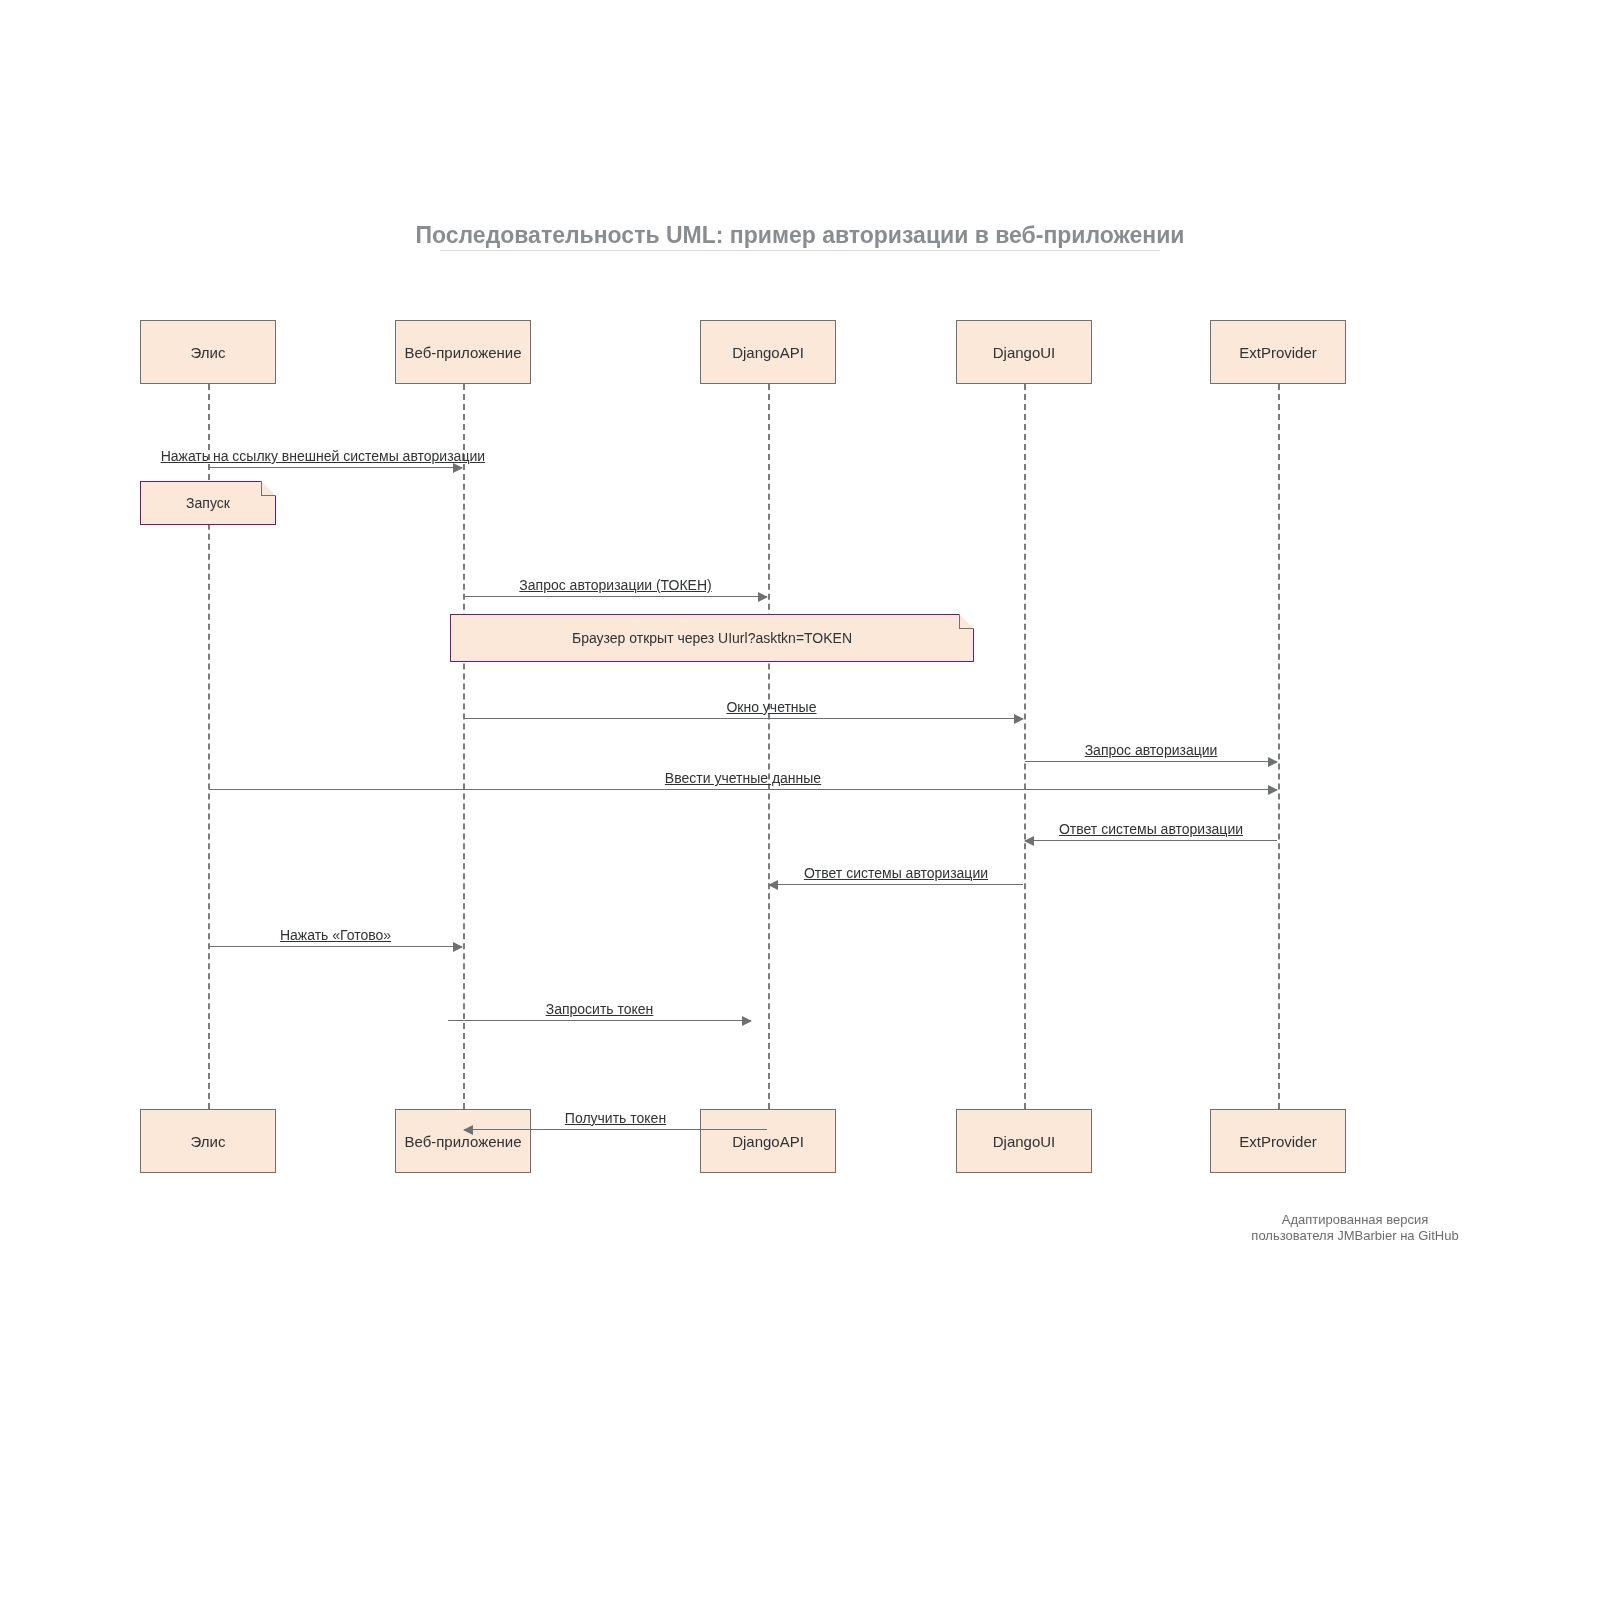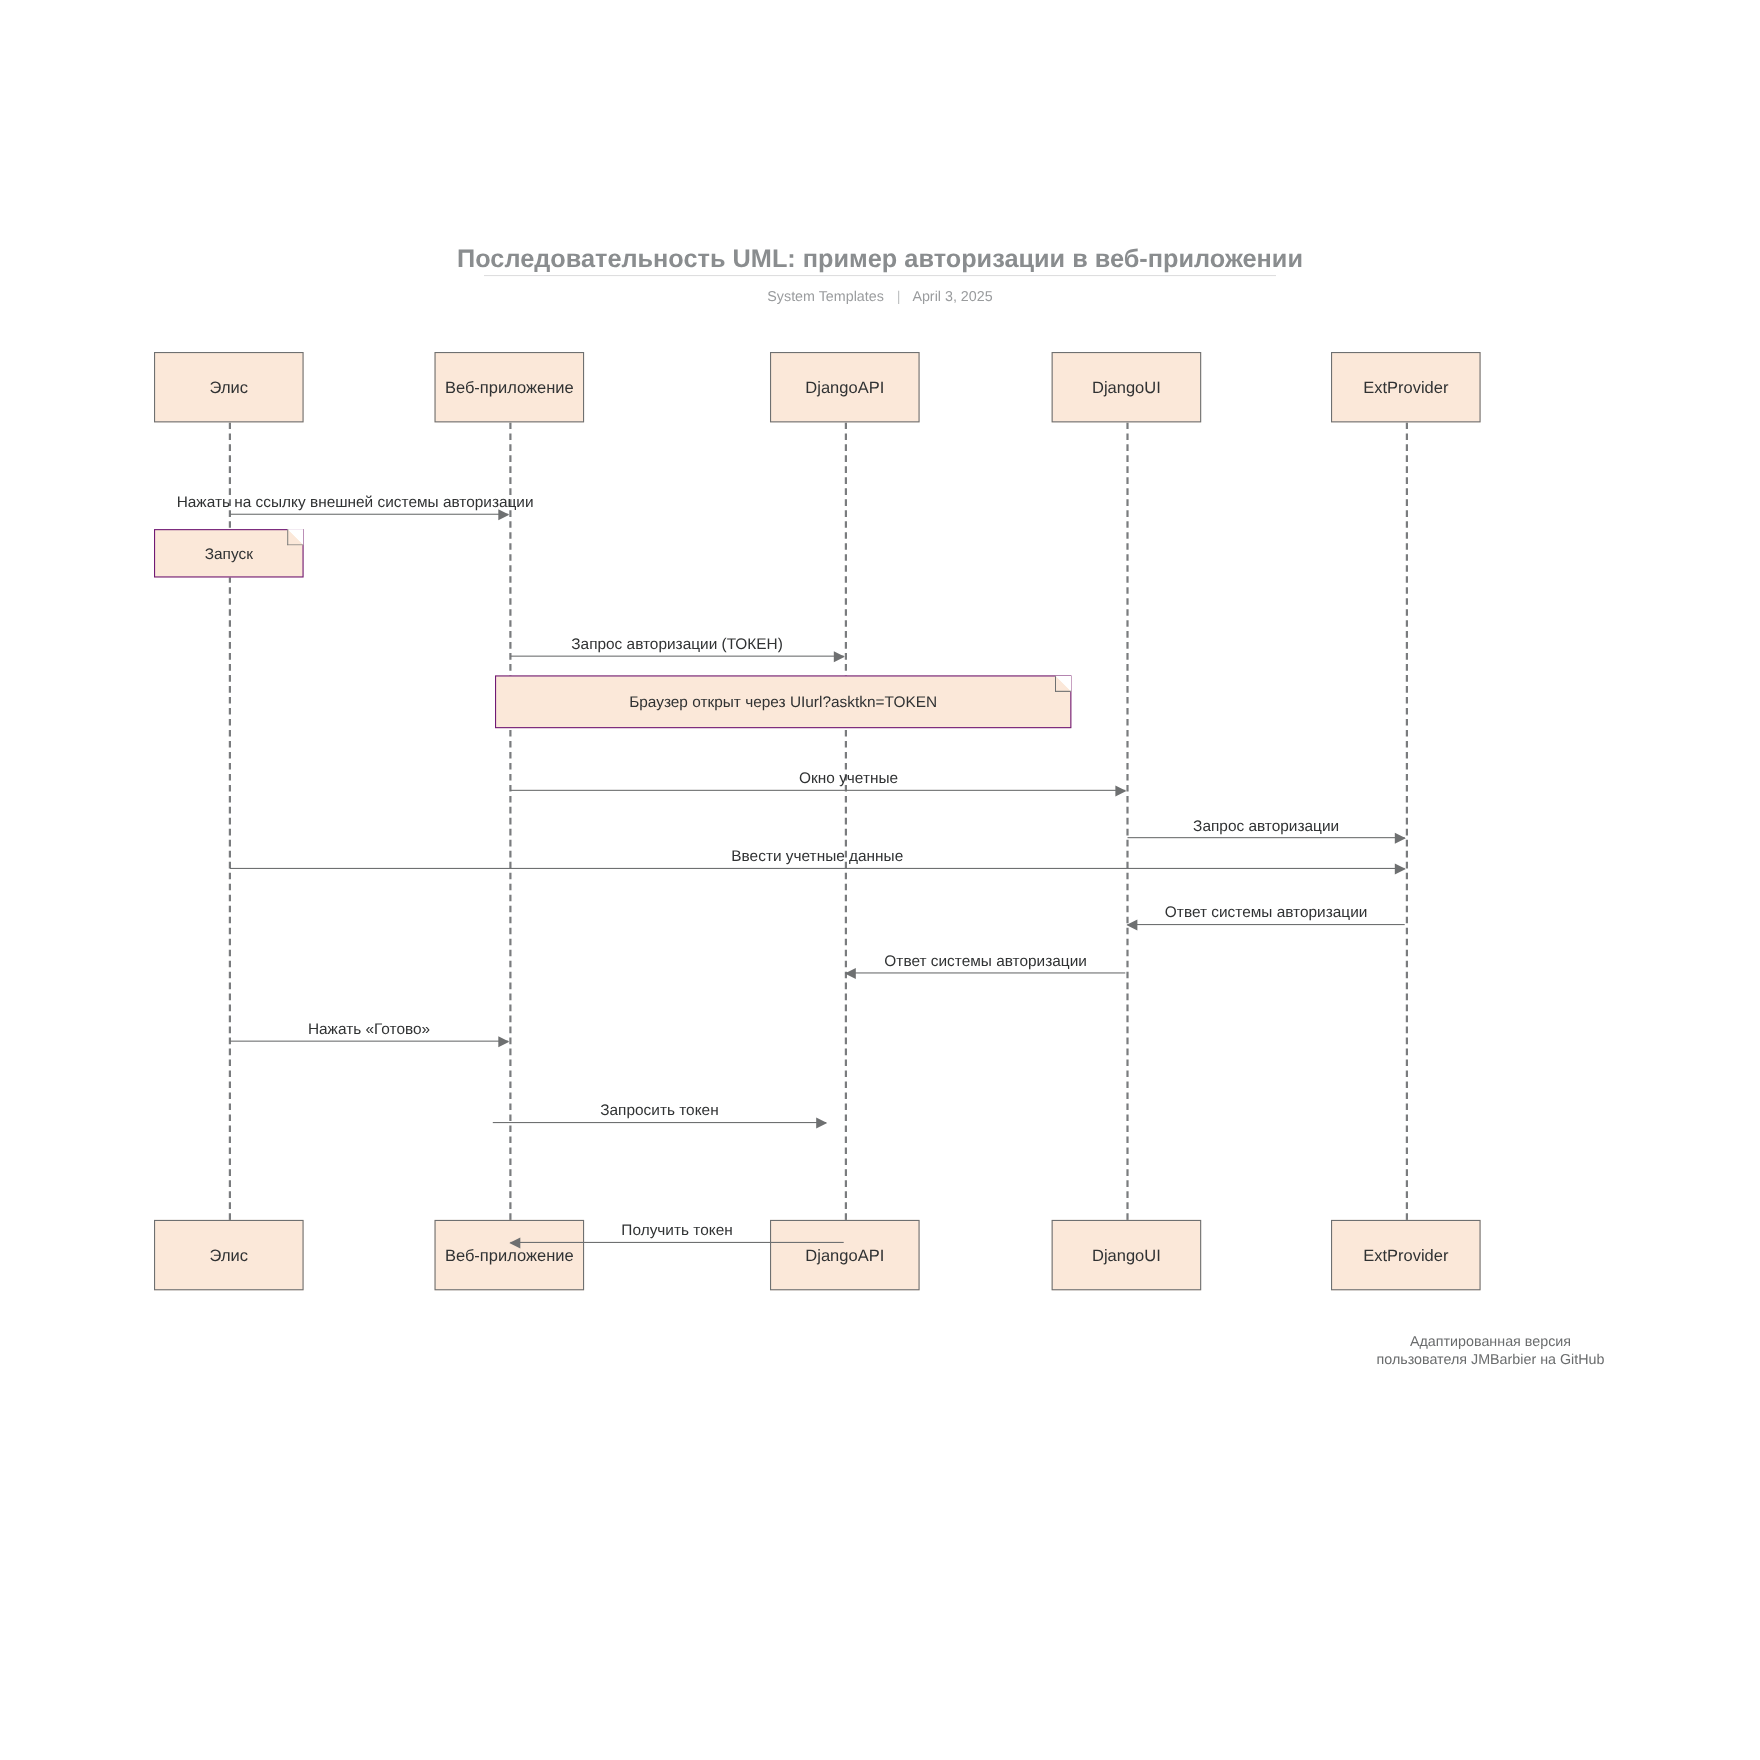--- a/index.html
+++ b/index.html
@@ -66,20 +66,21 @@
     height: 0;
     border-top: 1.5px solid #6e7071;
   }
   .msg-label {
     position: absolute;
     transform: translate(-50%, -100%);
     top: -4px;
     font-size: 14px;
     color: #303233;
     white-space: nowrap;
+    text-decoration: underline;
   }
   .arrow-r, .arrow-l {
     position: absolute;
     width: 0; height: 0;
     border-top: 5px solid transparent;
     border-bottom: 5px solid transparent;
   }
   .arrow-r { right: -1px; border-left: 10px solid #6e7071; top: -5px; }
   .arrow-l { left: -1px;  border-right: 10px solid #6e7071; top: -5px; }
   .note {
@@ -130,25 +131,20 @@
     line-height: 1.25;
   }
 </style>
 </head>
 <body>
 
 <div class="canvas">
 
   <div class="title" style="top:222px">Последовательность UML: пример авторизации в веб-приложении</div>
   <div class="title-rule" style="top:250px"></div>
-  <div class="meta" style="top:262px">
-    <span>System Templates</span>
-    <span class="sep">|</span>
-    <span>April 3, 2025</span>
-  </div>
 
   <div class="lifeline" style="left:208px; top:384px; height:725px"></div>
   <div class="lifeline" style="left:463px; top:384px; height:725px"></div>
   <div class="lifeline" style="left:768px; top:384px; height:725px"></div>
   <div class="lifeline" style="left:1024px;top:384px; height:725px"></div>
   <div class="lifeline" style="left:1278px;top:384px; height:725px"></div>
 
   <div class="actor" style="left:140px; top:320px">Элис</div>
   <div class="actor" style="left:395px; top:320px">Веб-приложение</div>
   <div class="actor" style="left:700px; top:320px">DjangoAPI</div>

